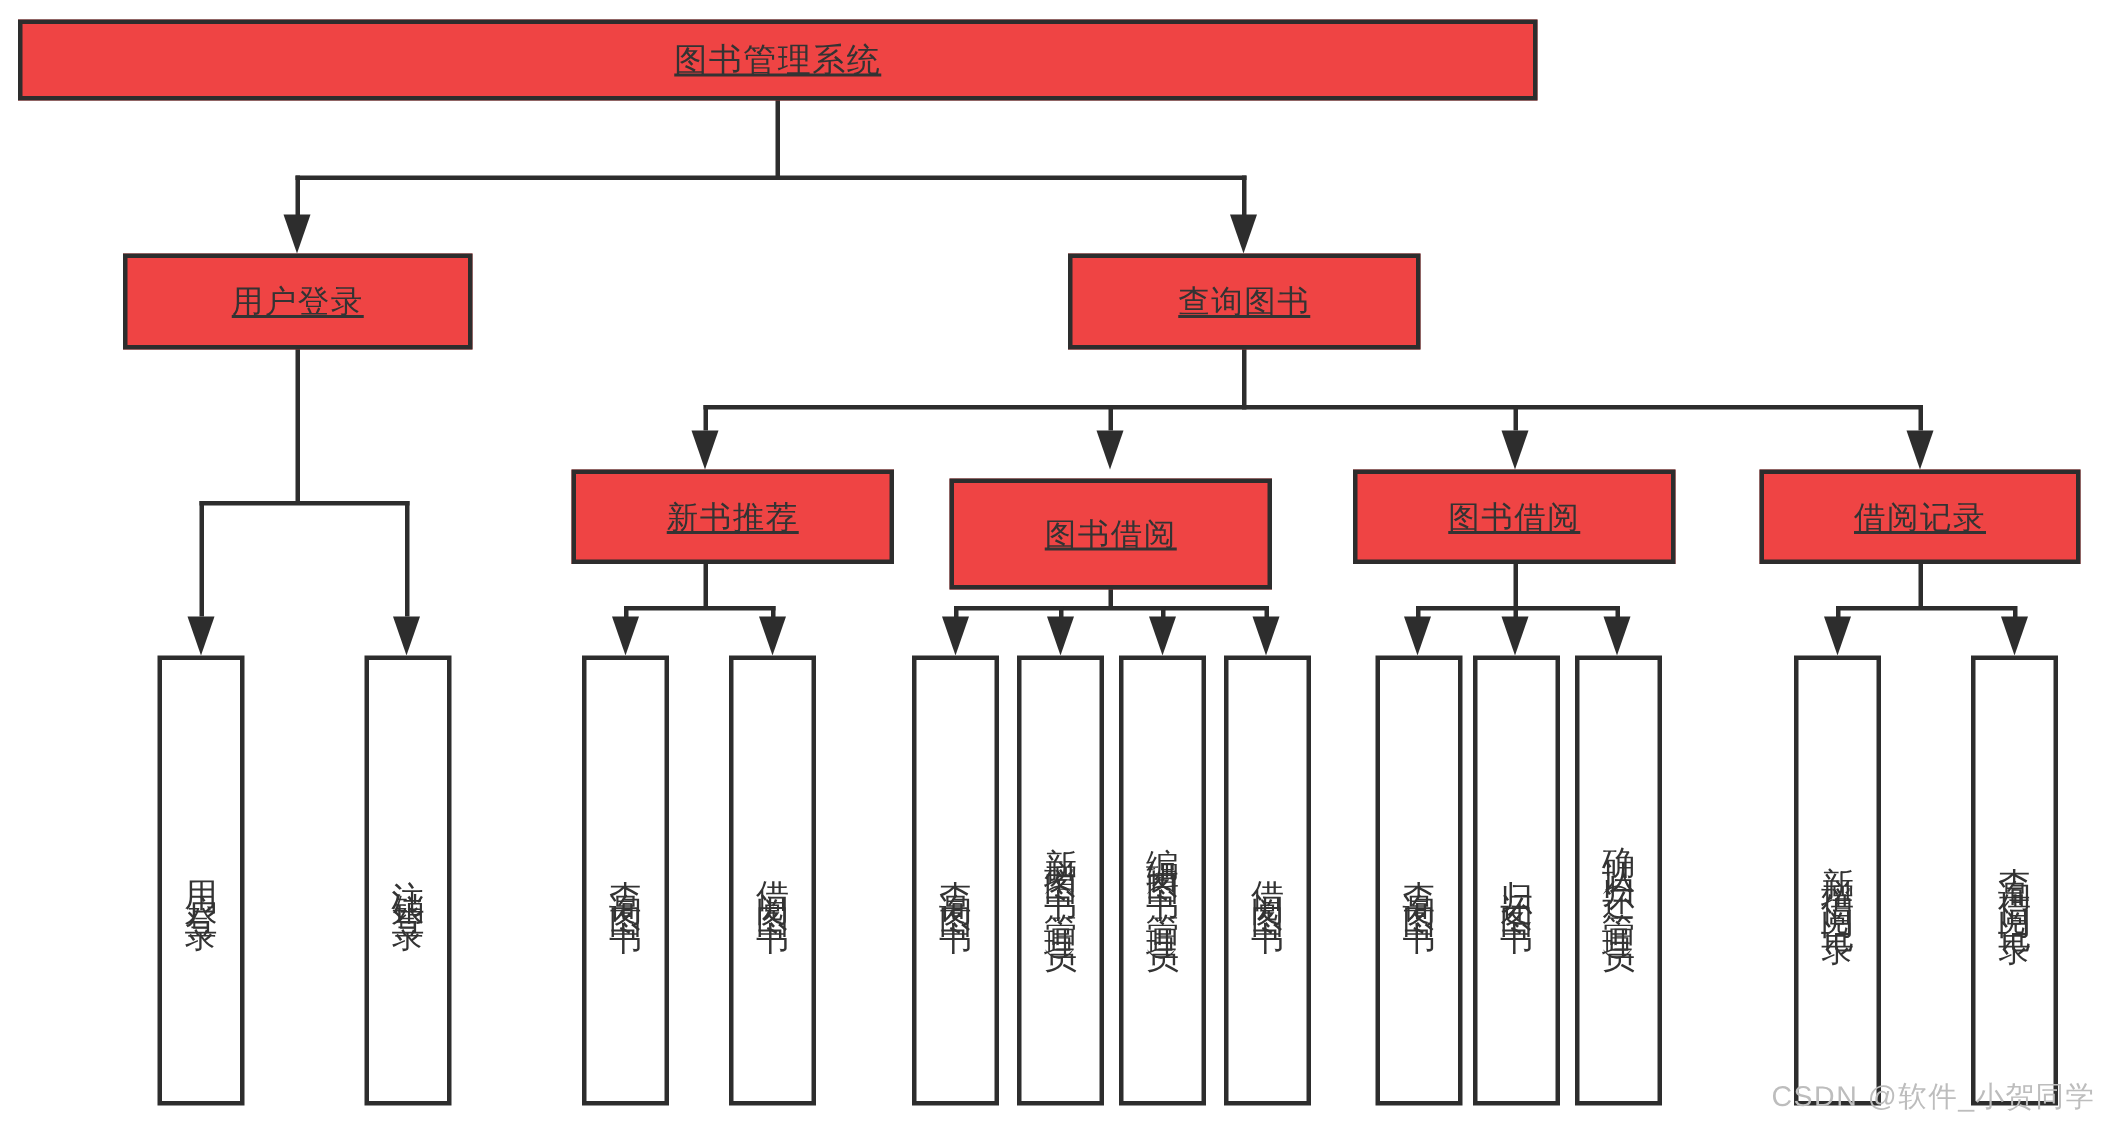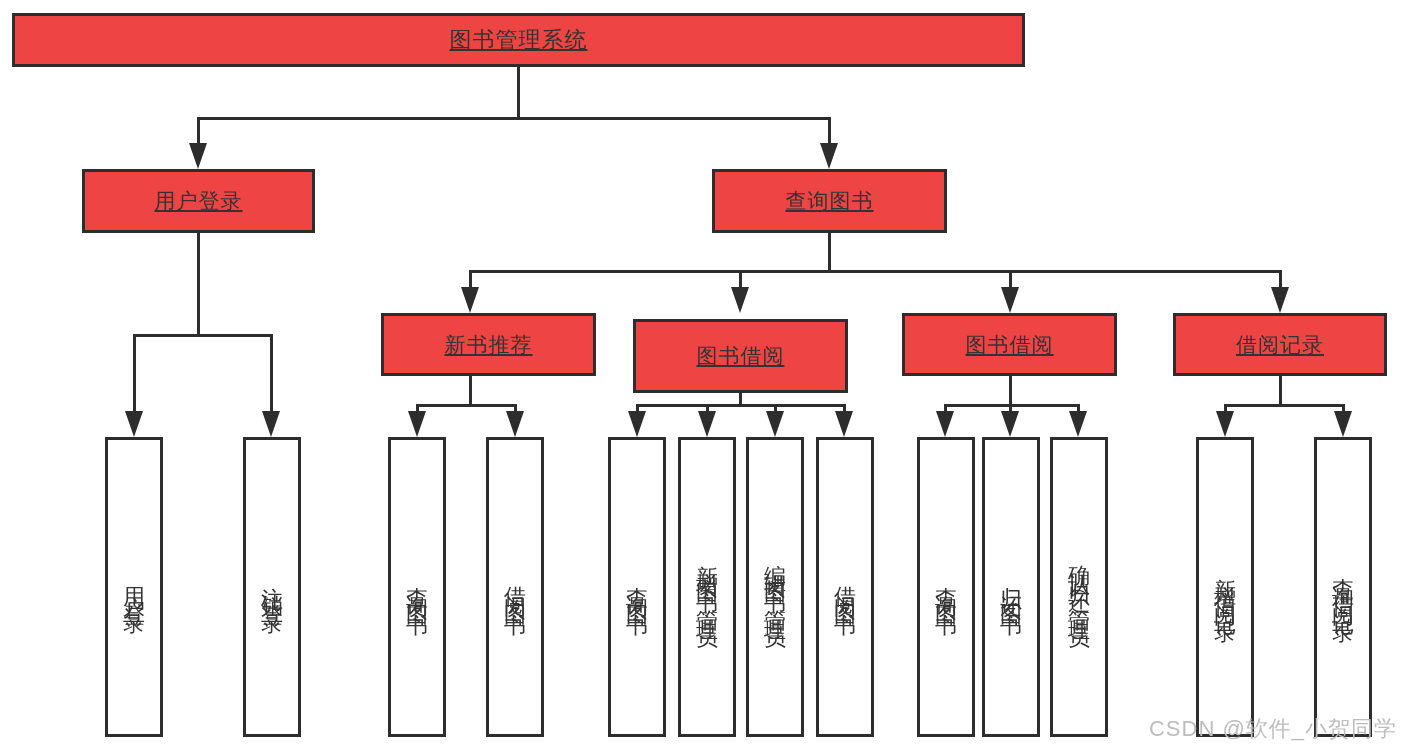--- a/index.html
+++ b/index.html
@@ -41,21 +41,21 @@
   .ar{
     position:absolute;width:0;height:0;
     border-left:9px solid transparent;
     border-right:9px solid transparent;
     border-top:26px solid #2d2d2d;
   }
   .watermark{
     position:absolute;
     right:8px;bottom:3px;
     color:#bdbdbd;
-    font-size:22px;
+    font-size:19px;
     letter-spacing:1px;
   }
 </style>
 </head>
 <body>
 
 <div class="canvas">
 
   <div class="vl" style="left:517px;top:65px;height:54px;"></div>
   <div class="hl" style="left:197px;top:117px;width:634px;"></div>

